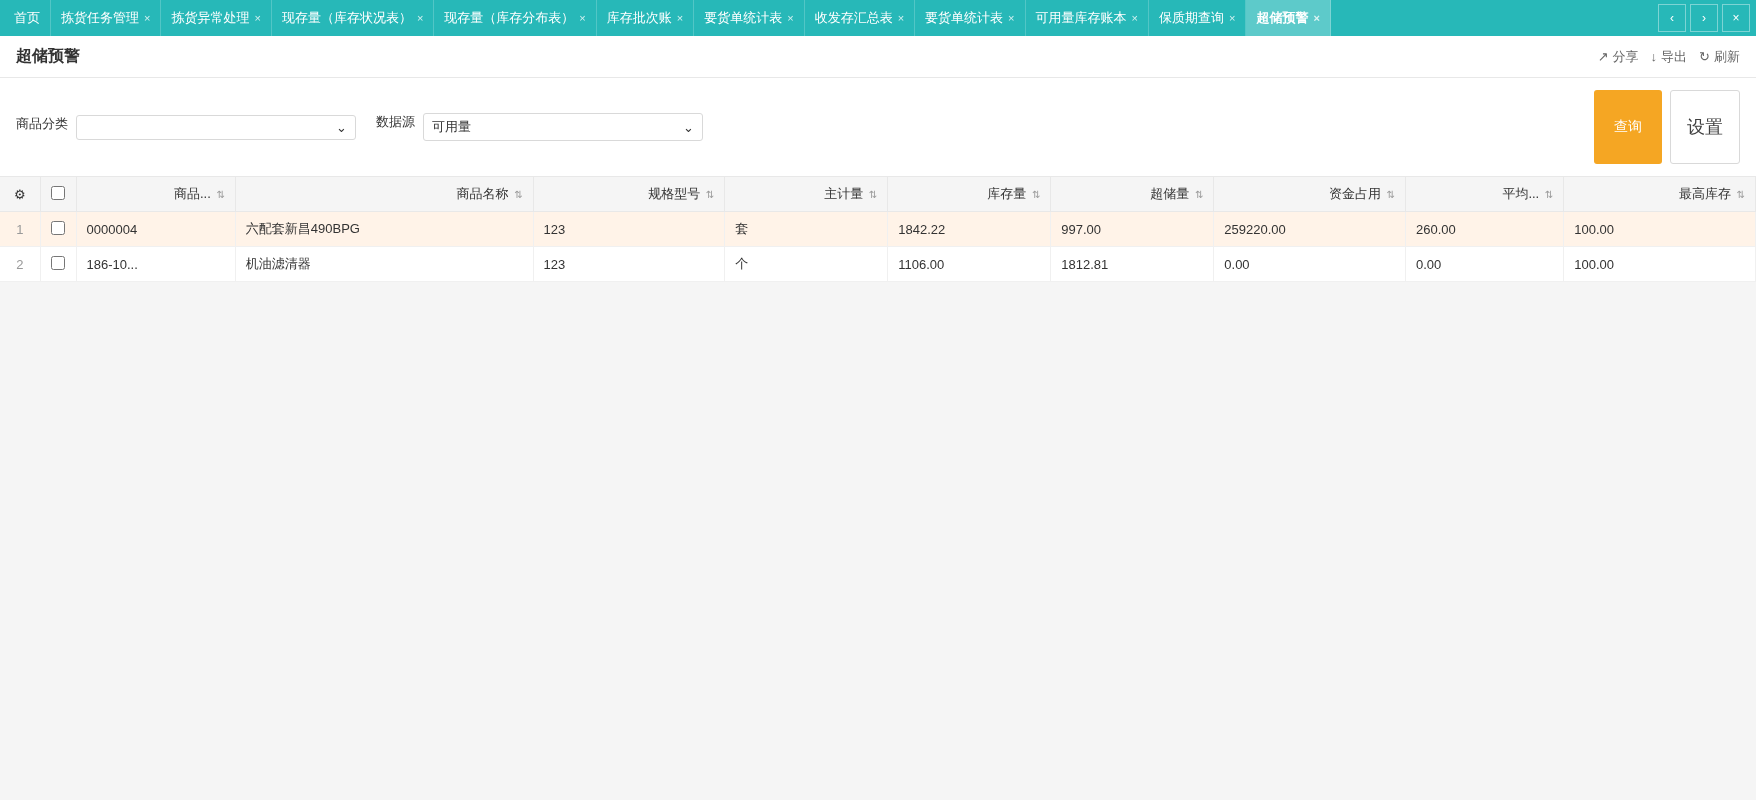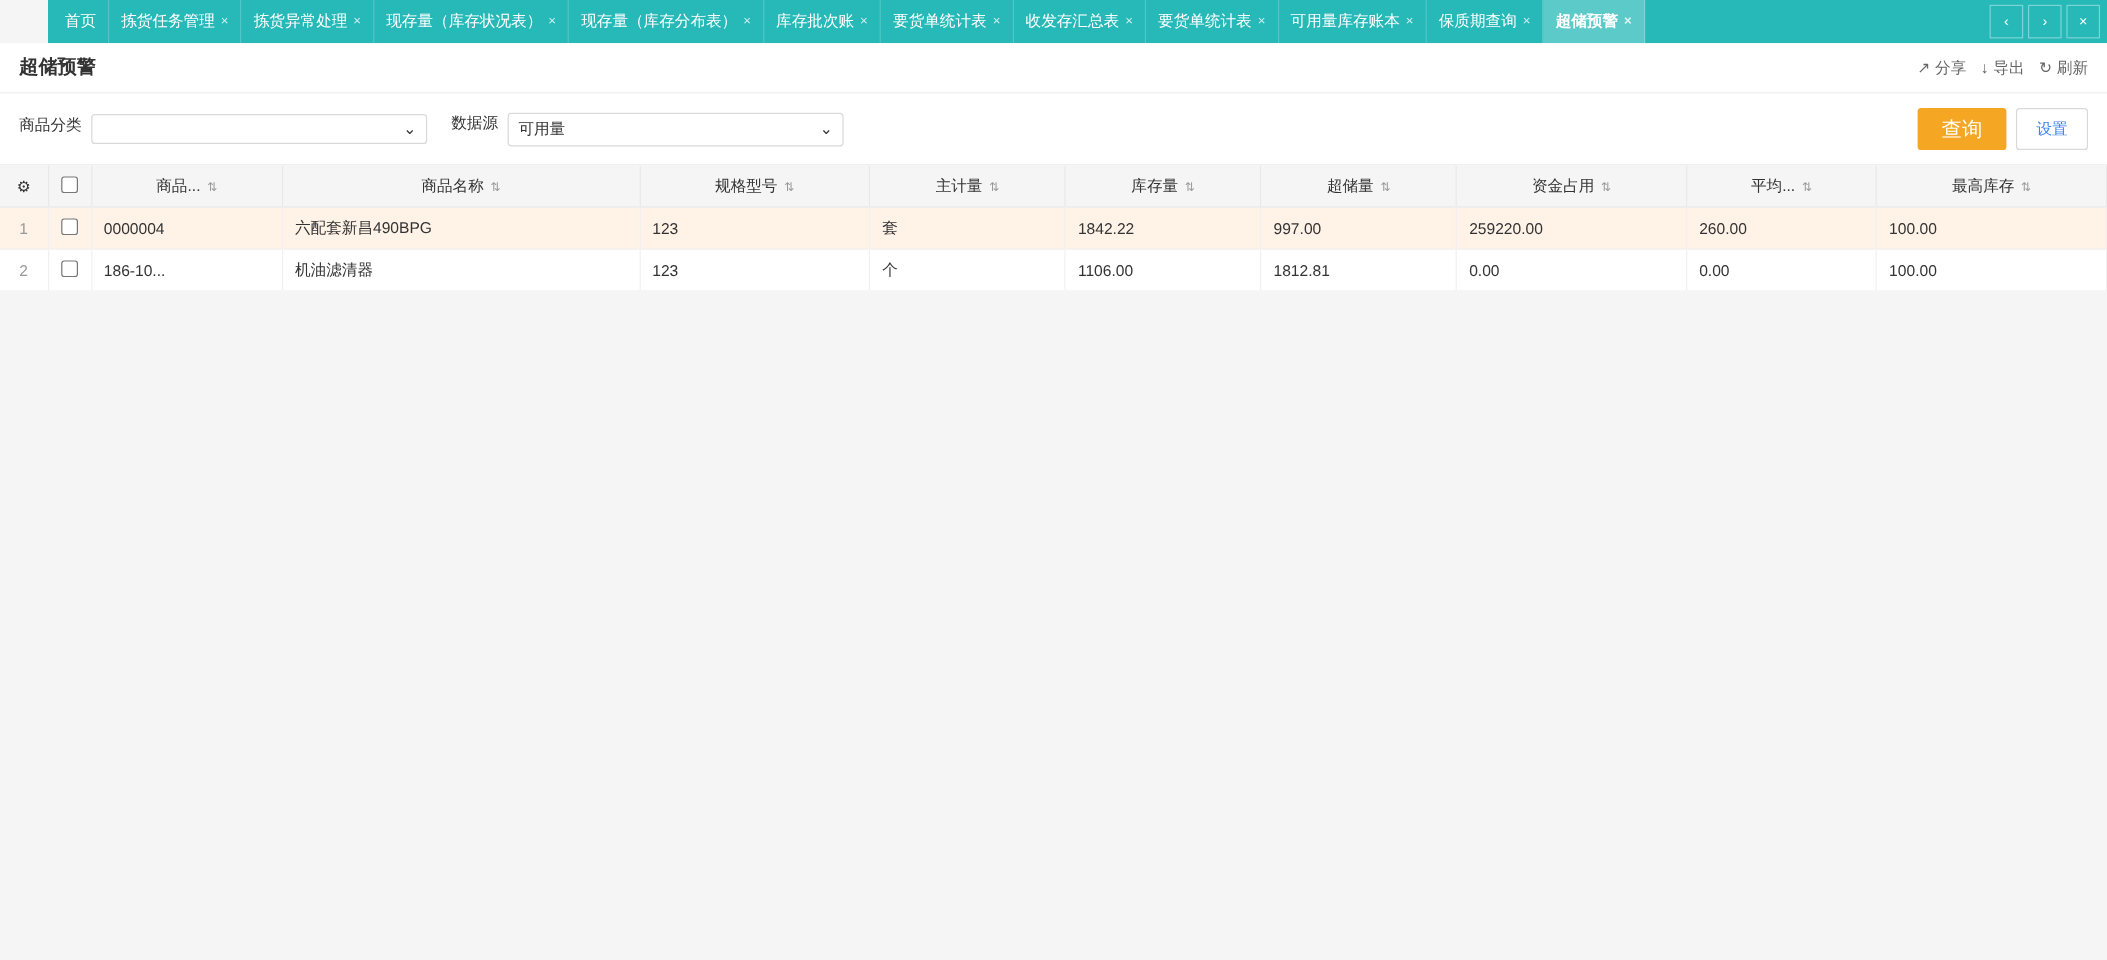--- a/index.html
+++ b/index.html
@@ -7,21 +7,20 @@
 
     
     .top-nav {
       display: flex;
       align-items: center;
       background: #27b8b8;
       height: 36px;
       padding: 0 4px;
       overflow: hidden;
       white-space: nowrap;
-      margin-left: 40px;
     }
     .nav-item {
       display: inline-flex;
       align-items: center;
       padding: 0 10px;
       height: 36px;
       color: #fff;
       font-size: 13px;
       cursor: pointer;
       border-right: 1px solid rgba(255,255,255,0.2);
@@ -115,50 +114,50 @@
       display: flex;
       gap: 8px;
     }
     .btn-query {
       background: #f5a623;
       color: #fff;
       border: none;
       padding: 6px 20px;
       border-radius: 3px;
       cursor: pointer;
-      font-size: 17px;
+      font-size: 14px;
     }
     .btn-settings {
       background: #fff;
-      color: #3b82f6;
+      color: #404040;
       border: 1px solid #d9d9d9;
-      padding: 4px 16px;
+      padding: 24px 16px;
       border-radius: 3px;
       cursor: pointer;
-      font-size: 13px;
+      font-size: 18px;
     }
 
     
     .table-container {
       background: #fff;
       margin: 0;
       padding: 0;
     }
     table {
       width: 100%;
       border-collapse: collapse;
       font-size: 13px;
     }
     thead tr {
       background: #f5f5f5;
       border-bottom: 1px solid #e8e8e8;
     }
     thead th {
       padding: 8px 10px;
-      text-align: center;
+      text-align: right;
       color: #333;
       font-weight: normal;
       border-right: 1px solid #e8e8e8;
       white-space: nowrap;
       user-select: none;
     }
     thead th .sort-icon {
       display: inline-block;
       font-size: 10px;
       color: #999;

